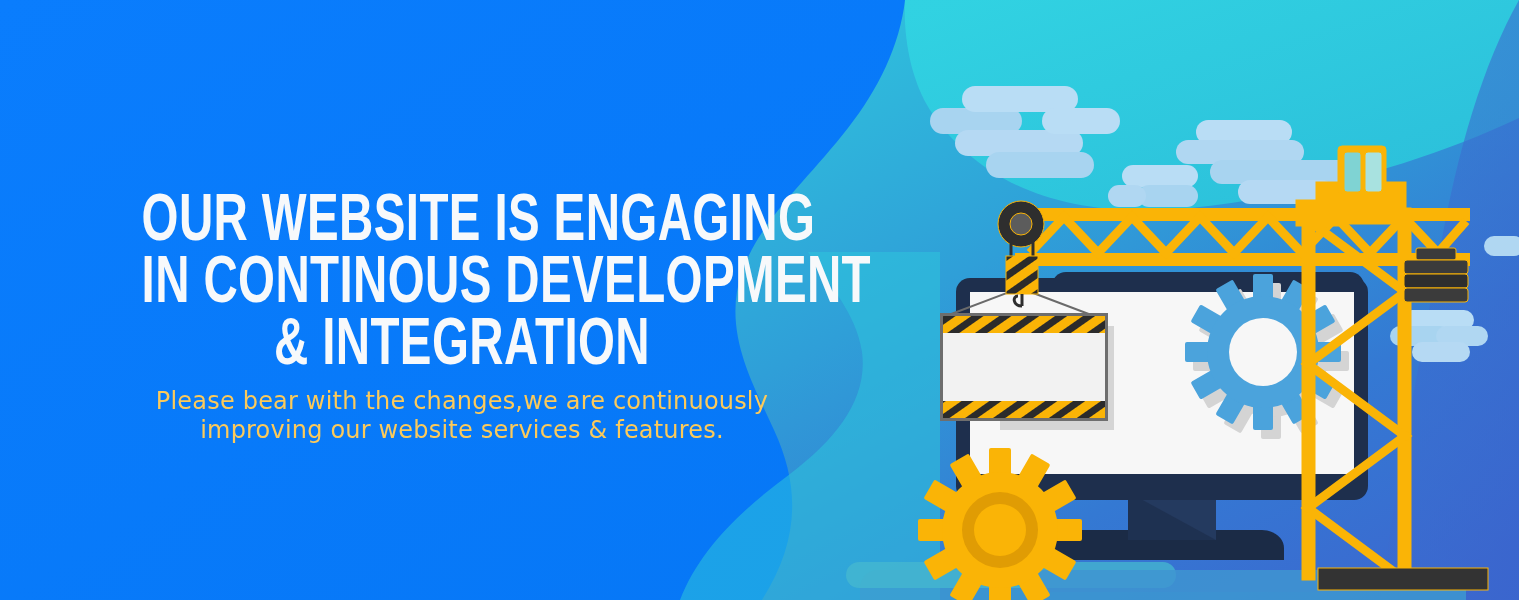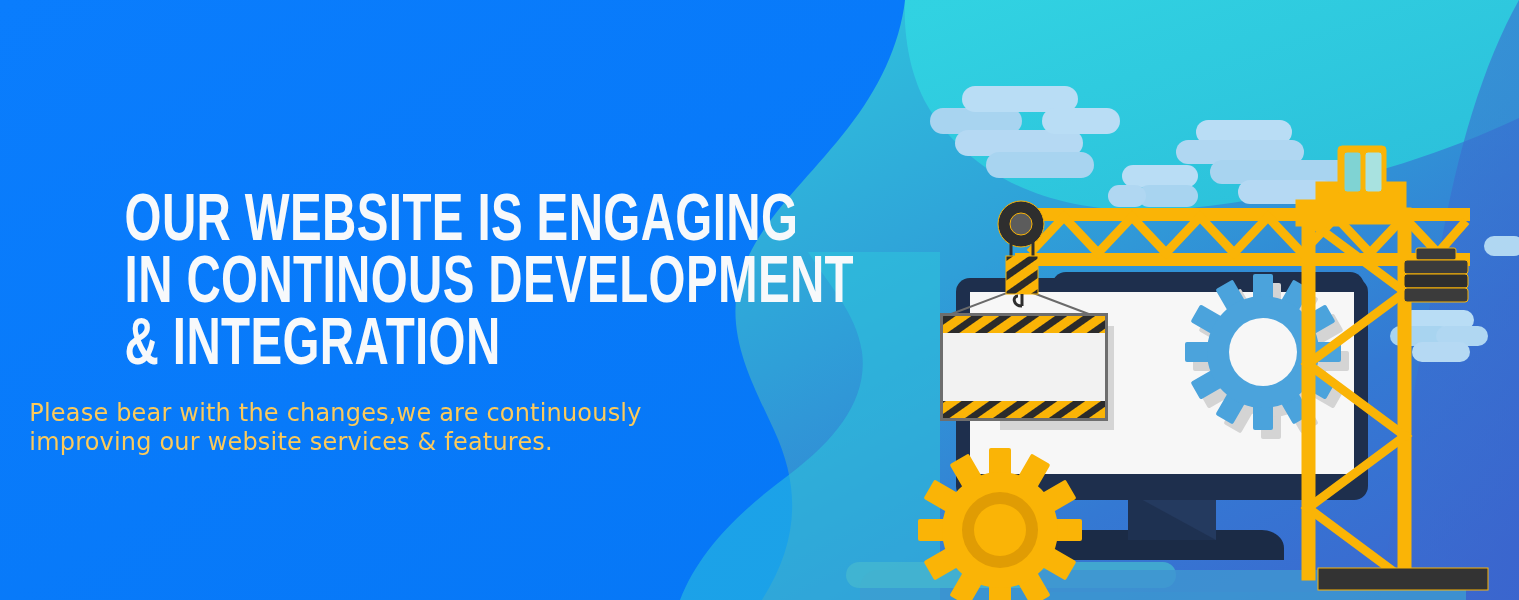--- a/index.html
+++ b/index.html
@@ -28,41 +28,43 @@
     display: block;
   }
 
   
   .text-block {
     position: absolute;
     left: 0;
     top: 186px;
     width: 890px;
     z-index: 5;
+    text-align: center;
     pointer-events: none;
+    padding-left: 17px;
   }
 
   .headline {
     margin: 0;
     color: #f7f9fb;
     font-family: "Liberation Sans Narrow", "Liberation Sans", sans-serif;
     font-weight: bold;
     font-size: 66px;
     line-height: 0.94;
     letter-spacing: 0.5px;
     transform: scaleX(0.72);
     transform-origin: center top;
     white-space: nowrap;
   }
   .headline .hl-line {
     display: block;
   }
 
   .subline-wrap {
-    margin: 12px;
+    margin: 0;
     padding-top: 14px;
   }
   .subline {
     margin: 0;
     color: #fcca5a;
     font-family: "DejaVu Sans", sans-serif;
     font-size: 25px;
     line-height: 1.16;
     font-weight: 500;
     letter-spacing: 0.2px;

